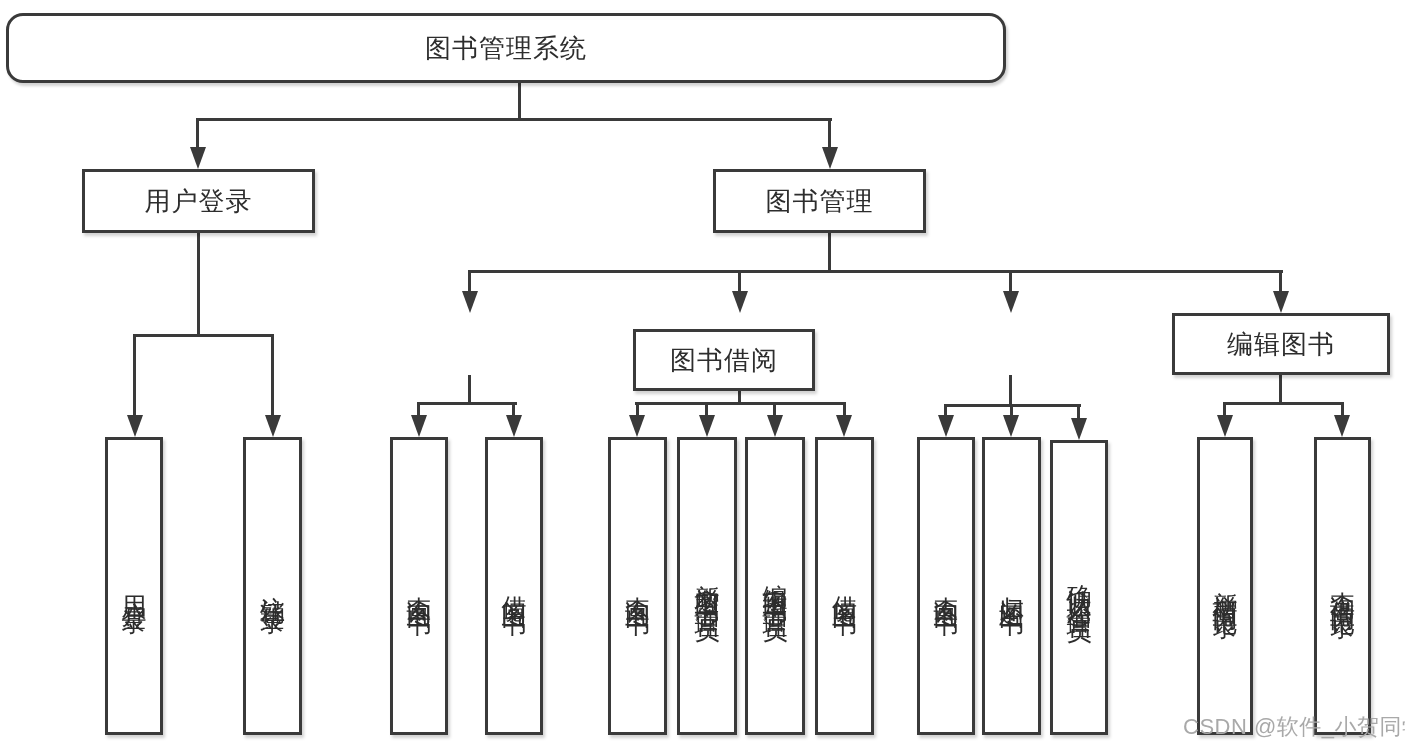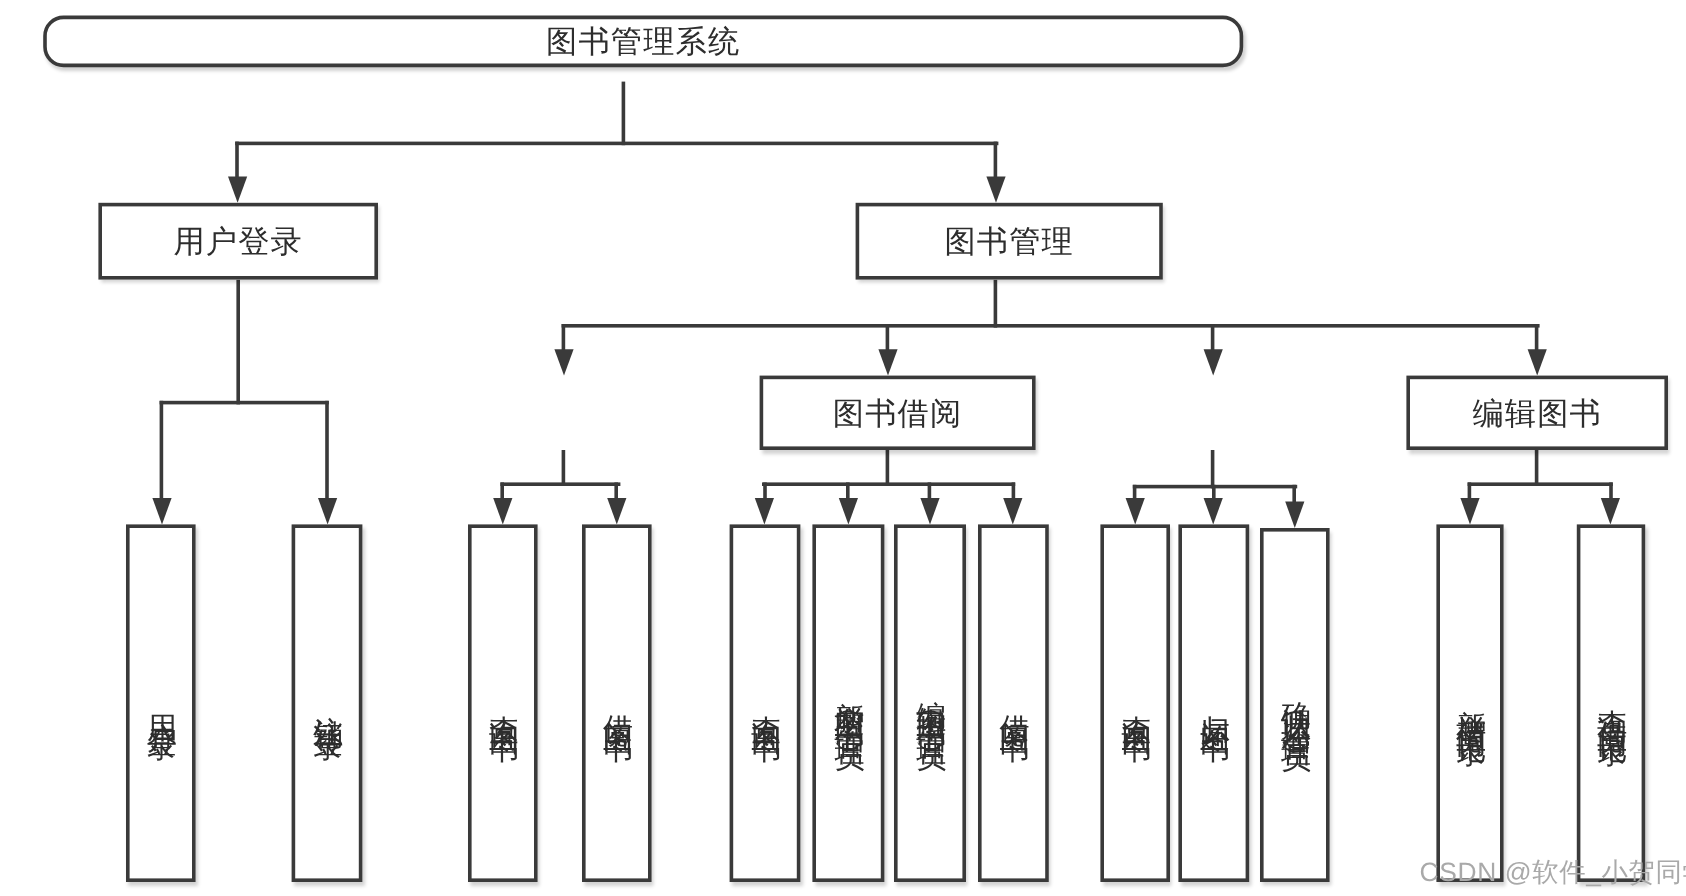--- a/index.html
+++ b/index.html
@@ -26,26 +26,26 @@
   .watermark{
     position:absolute;left:1183px;top:712px;z-index:5;
     color:#a9a9a9;font-size:22px;letter-spacing:0.5px;white-space:nowrap;
   }
 </style>
 </head>
 <body>
 
 <div class="canvas">
 
-  <div class="hbox" style="left:36px;top:13px;width:1000px;height:43px;border-radius:17px;">图书管理系统</div>
+  <div class="hbox" style="left:6px;top:13px;width:1000px;height:70px;border-radius:17px;">图书管理系统</div>
 
   <div class="hbox" style="left:82px;top:169px;width:233px;height:64px;">用户登录</div>
-  <div class="hbox" style="left:713px;top:169px;width:256px;height:64px;font-family:Liberation Mono, monospace;">图书管理</div>
+  <div class="hbox" style="left:713px;top:169px;width:213px;height:64px;font-family:Liberation Mono, monospace;">图书管理</div>
 
-  <div class="hbox" style="left:633px;top:313px;width:230px;height:62px;">图书借阅</div>
+  <div class="hbox" style="left:633px;top:329px;width:182px;height:62px;">图书借阅</div>
   <div class="hbox" style="left:1172px;top:313px;width:218px;height:62px;">编辑图书</div>
 
   <div class="vbox" style="left:105px;top:437px;width:58px;height:298px;">用户登录</div>
   <div class="vbox" style="left:243px;top:437px;width:59px;height:298px;">注销登录</div>
 
   <div class="vbox" style="left:390px;top:437px;width:58px;height:298px;">查询图书</div>
   <div class="vbox" style="left:485px;top:437px;width:58px;height:298px;">借阅图书</div>
 
   <div class="vbox" style="left:608px;top:437px;width:59px;height:298px;">查询图书</div>
   <div class="vbox" style="left:677px;top:437px;width:60px;height:298px;">新增图书（管理员）</div>

